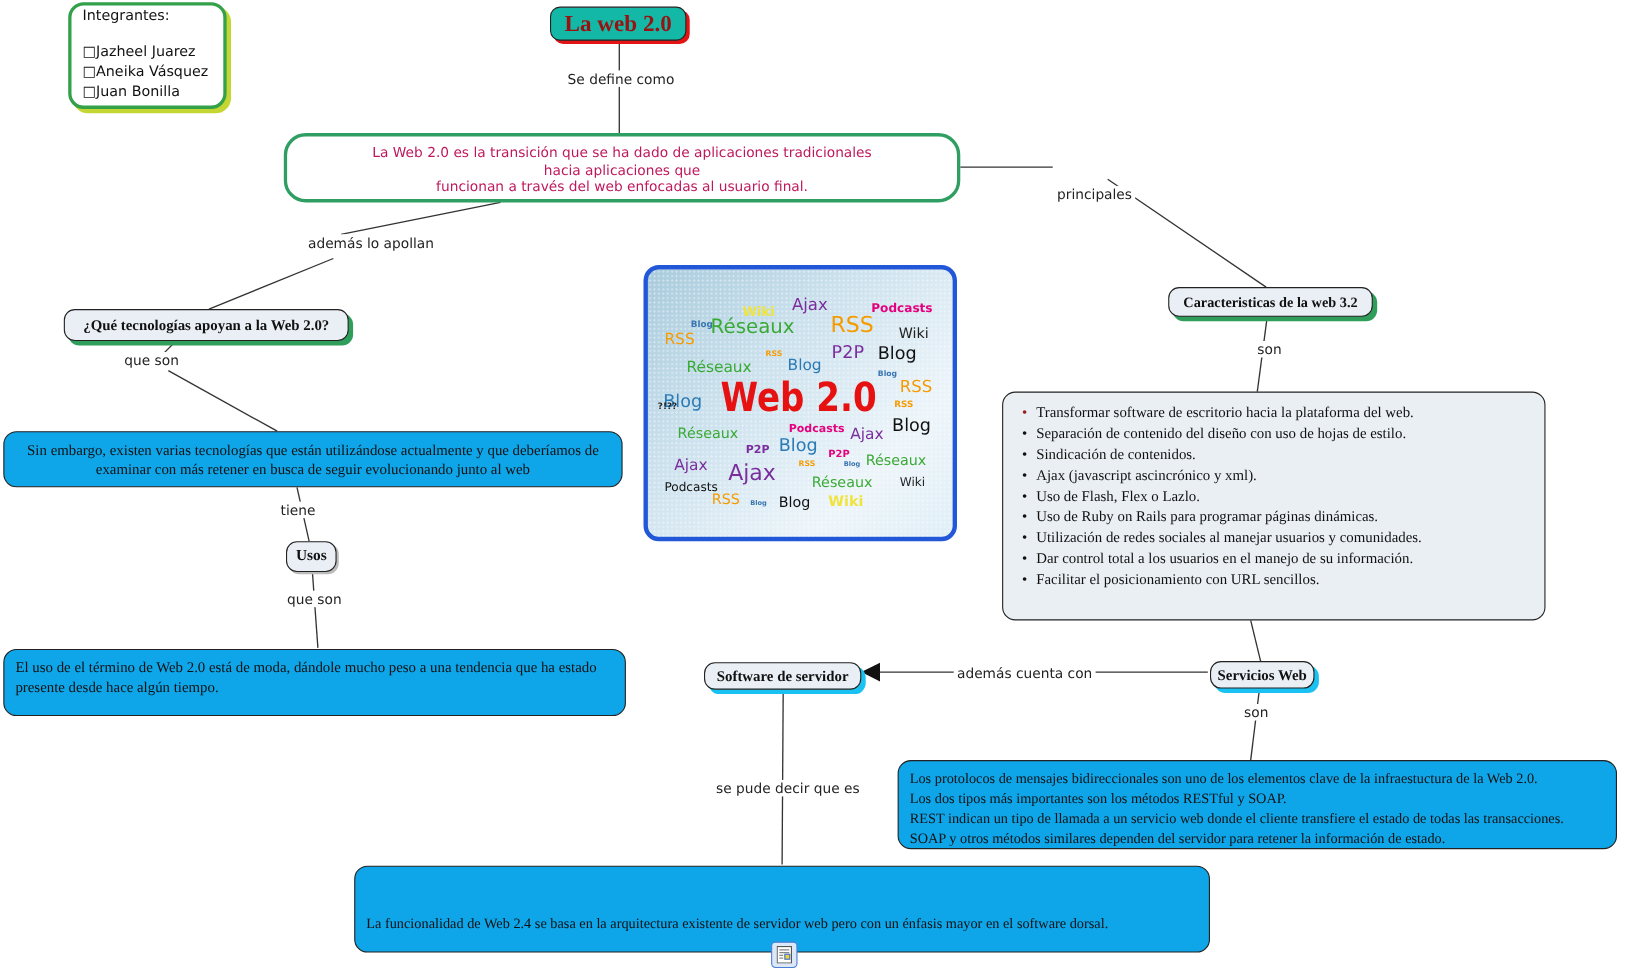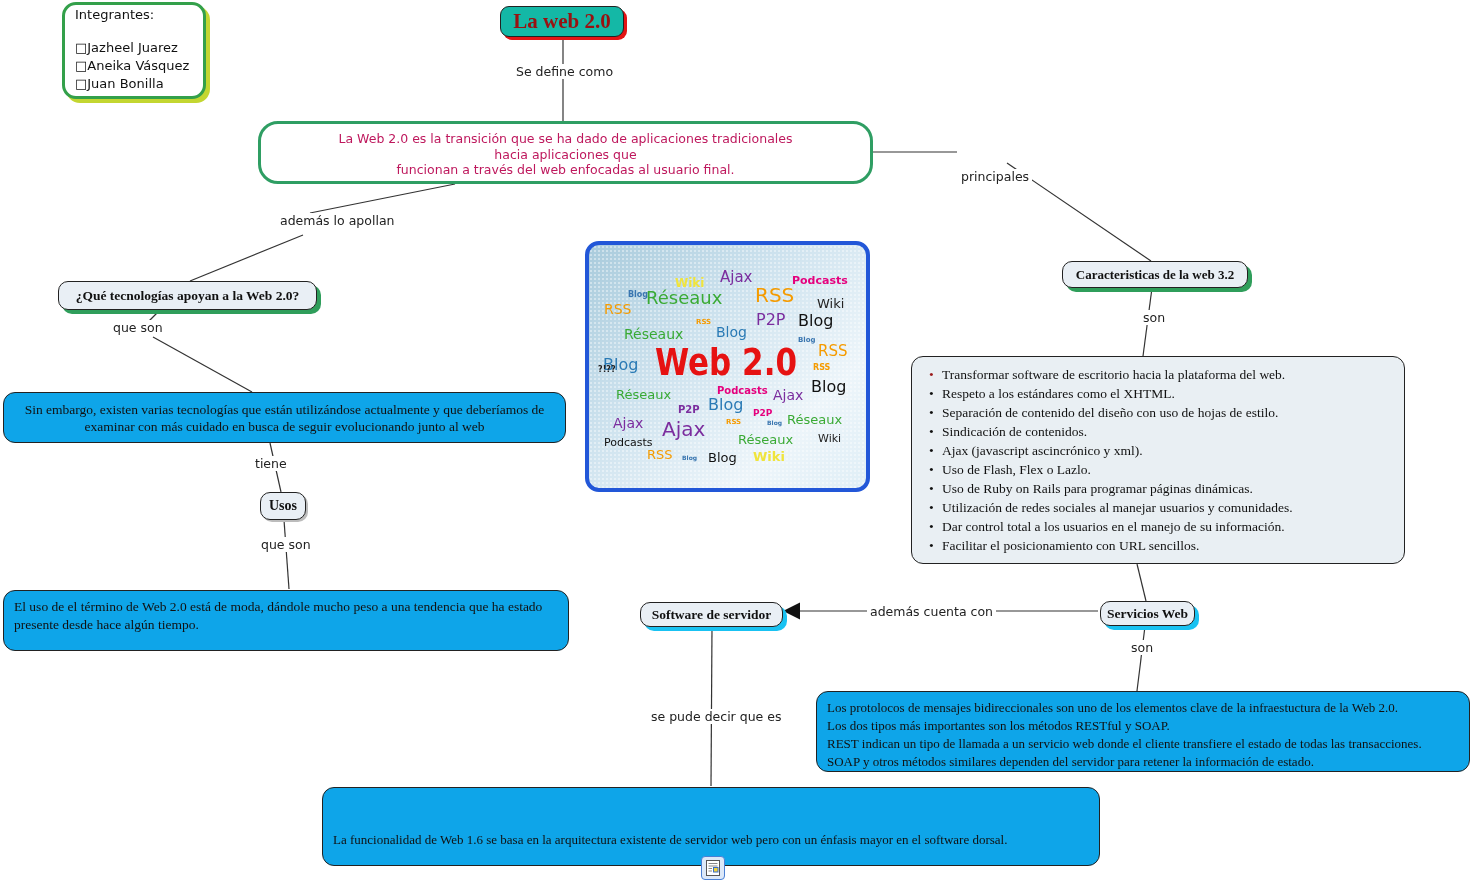--- a/index.html
+++ b/index.html
@@ -104,21 +104,21 @@
   <div class="defbox abs" style="left:258px;top:121px;width:615px;height:63px;">
     <div>La Web 2.0 es la transición que se ha dado de aplicaciones tradicionales</div>
     <div>hacia aplicaciones que</div>
     <div>funcionan a través del web enfocadas al usuario final.</div>
   </div>
 
   <div class="node shadow-green" style="left:58px;top:281px;width:259px;height:29px;font-size:13.5px;">¿Qué tecnologías apoyan a la Web 2.0?</div>
 
   <div class="textbox center" style="left:3px;top:392px;width:563px;height:51px;line-height:17px;padding-top:8px;">
     <div>Sin embargo, existen varias tecnologías que están utilizándose actualmente y que deberíamos de</div>
-    <div>examinar con más cuidado en busca de seguir evolucionando junto al web</div>
+    <div>examinar con más retener en busca de seguir evolucionando junto al web</div>
   </div>
 
   <div class="node shadow-gray" style="left:260px;top:492px;width:46px;height:28px;font-size:14px;">Usos</div>
 
   <div class="textbox" style="left:3px;top:590px;width:566px;height:61px;">
     <div>El uso de el término de Web 2.0 está de moda, dándole mucho peso a una tendencia que ha estado</div>
     <div>presente desde hace algún tiempo.</div>
   </div>
 
   <div id="cloud" class="abs" style="left:585px;top:241px;width:285px;height:251px;">
@@ -163,21 +163,20 @@
         <span class="cw" style="left: 119px; top: 206px; font-size: 13px; color: rgb(17, 17, 17);">Blog</span>
         <span class="cw" style="left: 164px; top: 205px; font-size: 13px; color: rgb(240, 228, 60); font-weight: bold;">Wiki</span>
       </div>
   </div>
 
   <div class="node shadow-green" style="left:1062px;top:261px;width:186px;height:27px;font-size:13px;">Caracteristicas de la web 3.2</div>
 
   <div class="listbox abs" style="left:911px;top:356px;width:494px;height:208px;">
     <ul>
       <li class="red-bullet">Transformar software de escritorio hacia la plataforma del web.</li>
-      <li>Respeto a los estándares como el XHTML.</li>
       <li>Separación de contenido del diseño con uso de hojas de estilo.</li>
       <li>Sindicación de contenidos.</li>
       <li>Ajax (javascript ascincrónico y xml).</li>
       <li>Uso de Flash, Flex o Lazlo.</li>
       <li>Uso de Ruby on Rails para programar páginas dinámicas.</li>
       <li>Utilización de redes sociales al manejar usuarios y comunidades.</li>
       <li>Dar control total a los usuarios en el manejo de su información.</li>
       <li>Facilitar el posicionamiento con URL sencillos.</li>
     </ul>
   </div>
@@ -187,21 +186,21 @@
   <div class="node shadow-cyan" style="left:640px;top:602px;width:143px;height:25px;font-size:13.5px;">Software de servidor</div>
 
   <div class="textbox" style="left:816px;top:691px;width:654px;height:81px;font-size:13px;">
     <div>Los protolocos de mensajes bidireccionales son uno de los elementos clave de la infraestuctura de la Web 2.0.</div>
     <div>Los dos tipos más importantes son los métodos RESTful y SOAP.</div>
     <div>REST indican un tipo de llamada a un servicio web donde el cliente transfiere el estado de todas las transacciones.</div>
     <div>SOAP y otros métodos similares dependen del servidor para retener la información de estado.</div>
   </div>
 
   <div class="textbox" style="left:322px;top:787px;width:778px;height:79px;font-size:13px;white-space:pre;">
-    <div>La funcionalidad de Web 1.6 se basa en la arquitectura existente de servidor web pero con un énfasis mayor en el software dorsal.</div>
+    <div>La funcionalidad de Web 2.4 se basa en la arquitectura existente de servidor web pero con un énfasis mayor en el software dorsal.</div>
     
     
     
   </div>
 
   <div class="res-icon" style="left:701px;top:856px;">
     <svg width="14" height="16" viewBox="0 0 14 16">
       <rect x="0.5" y="0.5" width="13" height="15" fill="#fff" stroke="#555"></rect>
       <line x1="2.5" y1="3.5" x2="11.5" y2="3.5" stroke="#888"></line>
       <line x1="2.5" y1="6" x2="11.5" y2="6" stroke="#888"></line>

